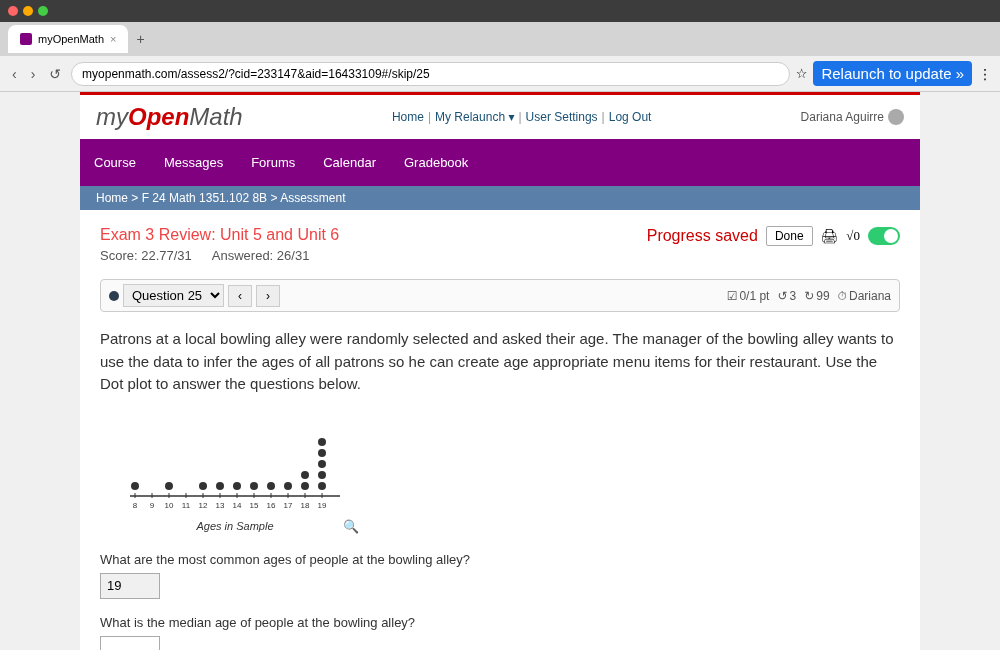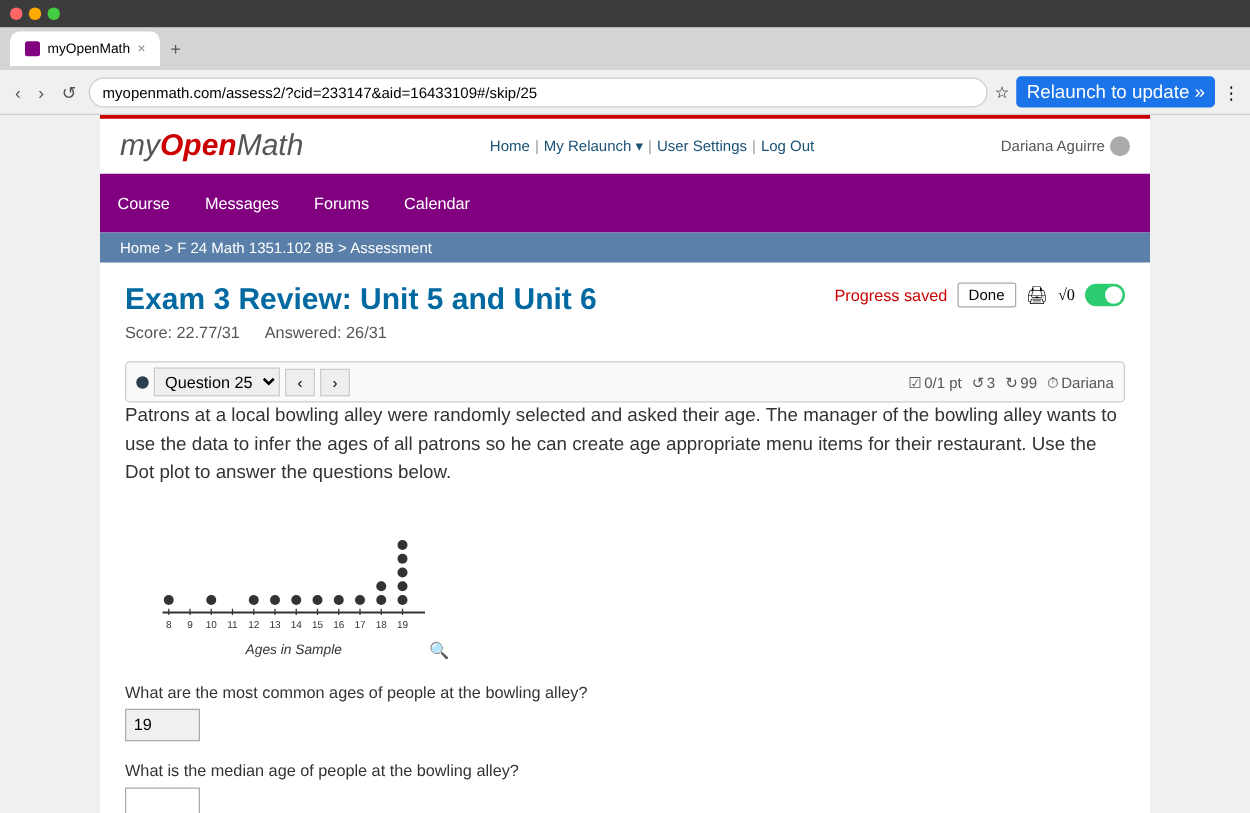--- a/index.html
+++ b/index.html
@@ -29,25 +29,25 @@
     
     .main-nav { background: #800080; display: flex; }
     .main-nav a { color: white; text-decoration: none; padding: 16px 14px; font-size: 13px; display: block; }
 
     
     .breadcrumb { background: #5a7fa8; color: white; padding: 5px 16px; font-size: 12px; }
     .breadcrumb a { color: white; text-decoration: none; }
 
     
     .content { padding: 16px 20px; }
-    .exam-title { font-size: 24px; color: #0369a1; font-weight: bold; margin-bottom: 4px; }
+    .exam-title { font-size: 16px; color: #ef4444; font-weight: normal; margin-bottom: 4px; }
     .score-info { font-size: 13px; color: #555; display: flex; gap: 20px; margin-bottom: 12px; }
 
     
-    .question-toolbar { display: flex; align-items: center; justify-content: space-between; border: 1px solid #ccc; padding: 4px 8px; border-radius: 4px; background: #fafafa; }
+    .question-toolbar { display: flex; align-items: center; justify-content: space-between; margin-bottom: 16px; border: 1px solid #ccc; padding: 4px 8px; border-radius: 4px; background: #fafafa; }
     .question-select-wrapper { display: flex; align-items: center; gap: 4px; }
     .question-dot { width: 10px; height: 10px; border-radius: 50%; background: #2c3e50; display: inline-block; }
     .question-select { border: 1px solid #ccc; padding: 2px 4px; font-size: 13px; }
     .nav-arrows { display: flex; gap: 4px; }
     .arrow-btn { background: #eee; border: 1px solid #ccc; width: 24px; height: 22px; cursor: pointer; font-size: 12px; display: flex; align-items: center; justify-content: center; }
     .toolbar-right { display: flex; align-items: center; gap: 8px; font-size: 12px; color: #555; }
     .toolbar-right span { display: flex; align-items: center; gap: 2px; }
 
     
     .question-text { font-size: 15px; color: #333; line-height: 1.5; margin-bottom: 16px; }
@@ -120,20 +120,21 @@
       <span>Dariana Aguirre</span>
       <span style="width:16px;height:16px;border-radius:50%;background:#aaa;display:inline-block;"></span>
     </div>
   </div>
 
   <div class="main-nav">
     <a href="#">Course</a>
     <a href="#">Messages</a>
     <a href="#">Forums</a>
     <a href="#">Calendar</a>
+    <a href="#">Gradebook</a>
   </div>
 
   <div class="breadcrumb">
     <a href="#">Home</a>
     <span> &gt; </span>
     <a href="#">F 24 Math 1351.102 8B</a>
     <span> &gt; </span>
     <span>Assessment</span>
   </div>
 
@@ -145,21 +146,21 @@
         <div class="score-info">
           <span>
             <span>Score:</span>&nbsp;<span>22.77/31</span>
           </span>
           <span>
             <span>Answered:</span>&nbsp;<span>26/31</span>
           </span>
         </div>
       </div>
       <div style="display:flex;align-items:center;gap:8px;">
-        <span style="color:#c00;font-size:13px;">Progress saved</span>
+        <span style="color:#c00;font-size:16px;">Progress saved</span>
         <button style="background:white;border:1px solid #aaa;padding:2px 8px;font-size:12px;cursor:pointer;border-radius:2px;">Done</button>
         <span style="font-size:14px;cursor:pointer;">🖨</span>
         <span style="font-size:13px;font-family:serif;">√0</span>
         <div style="width:32px;height:18px;background:#2ecc71;border-radius:9px;position:relative;cursor:pointer;">
           <div style="width:14px;height:14px;background:white;border-radius:50%;position:absolute;right:2px;top:2px;"></div>
         </div>
       </div>
     </div>
 
     

